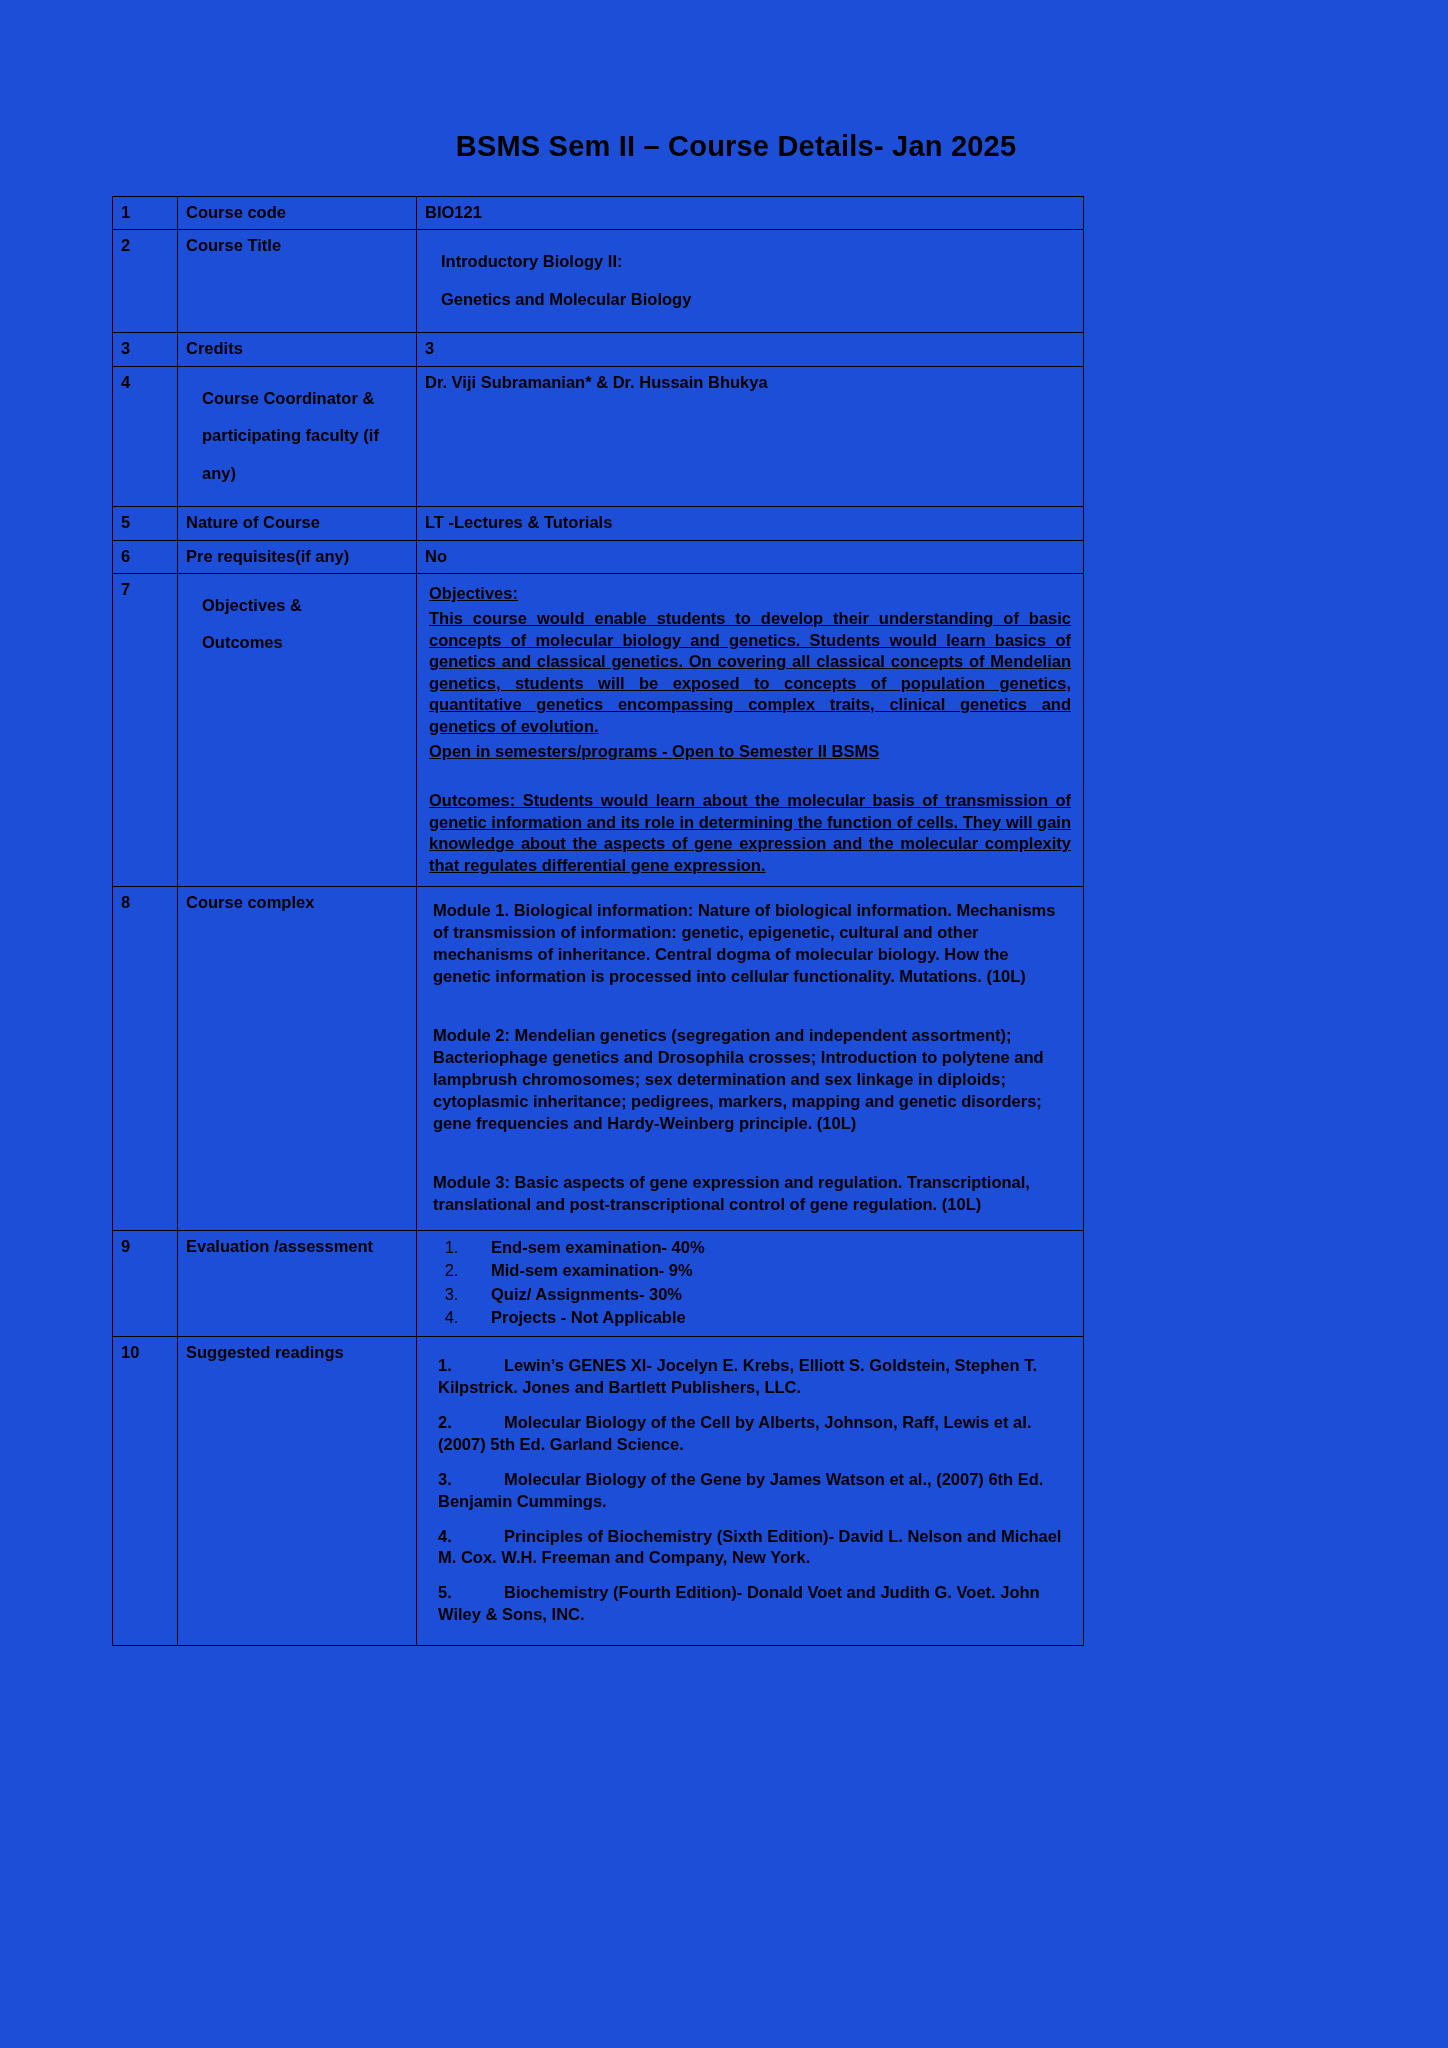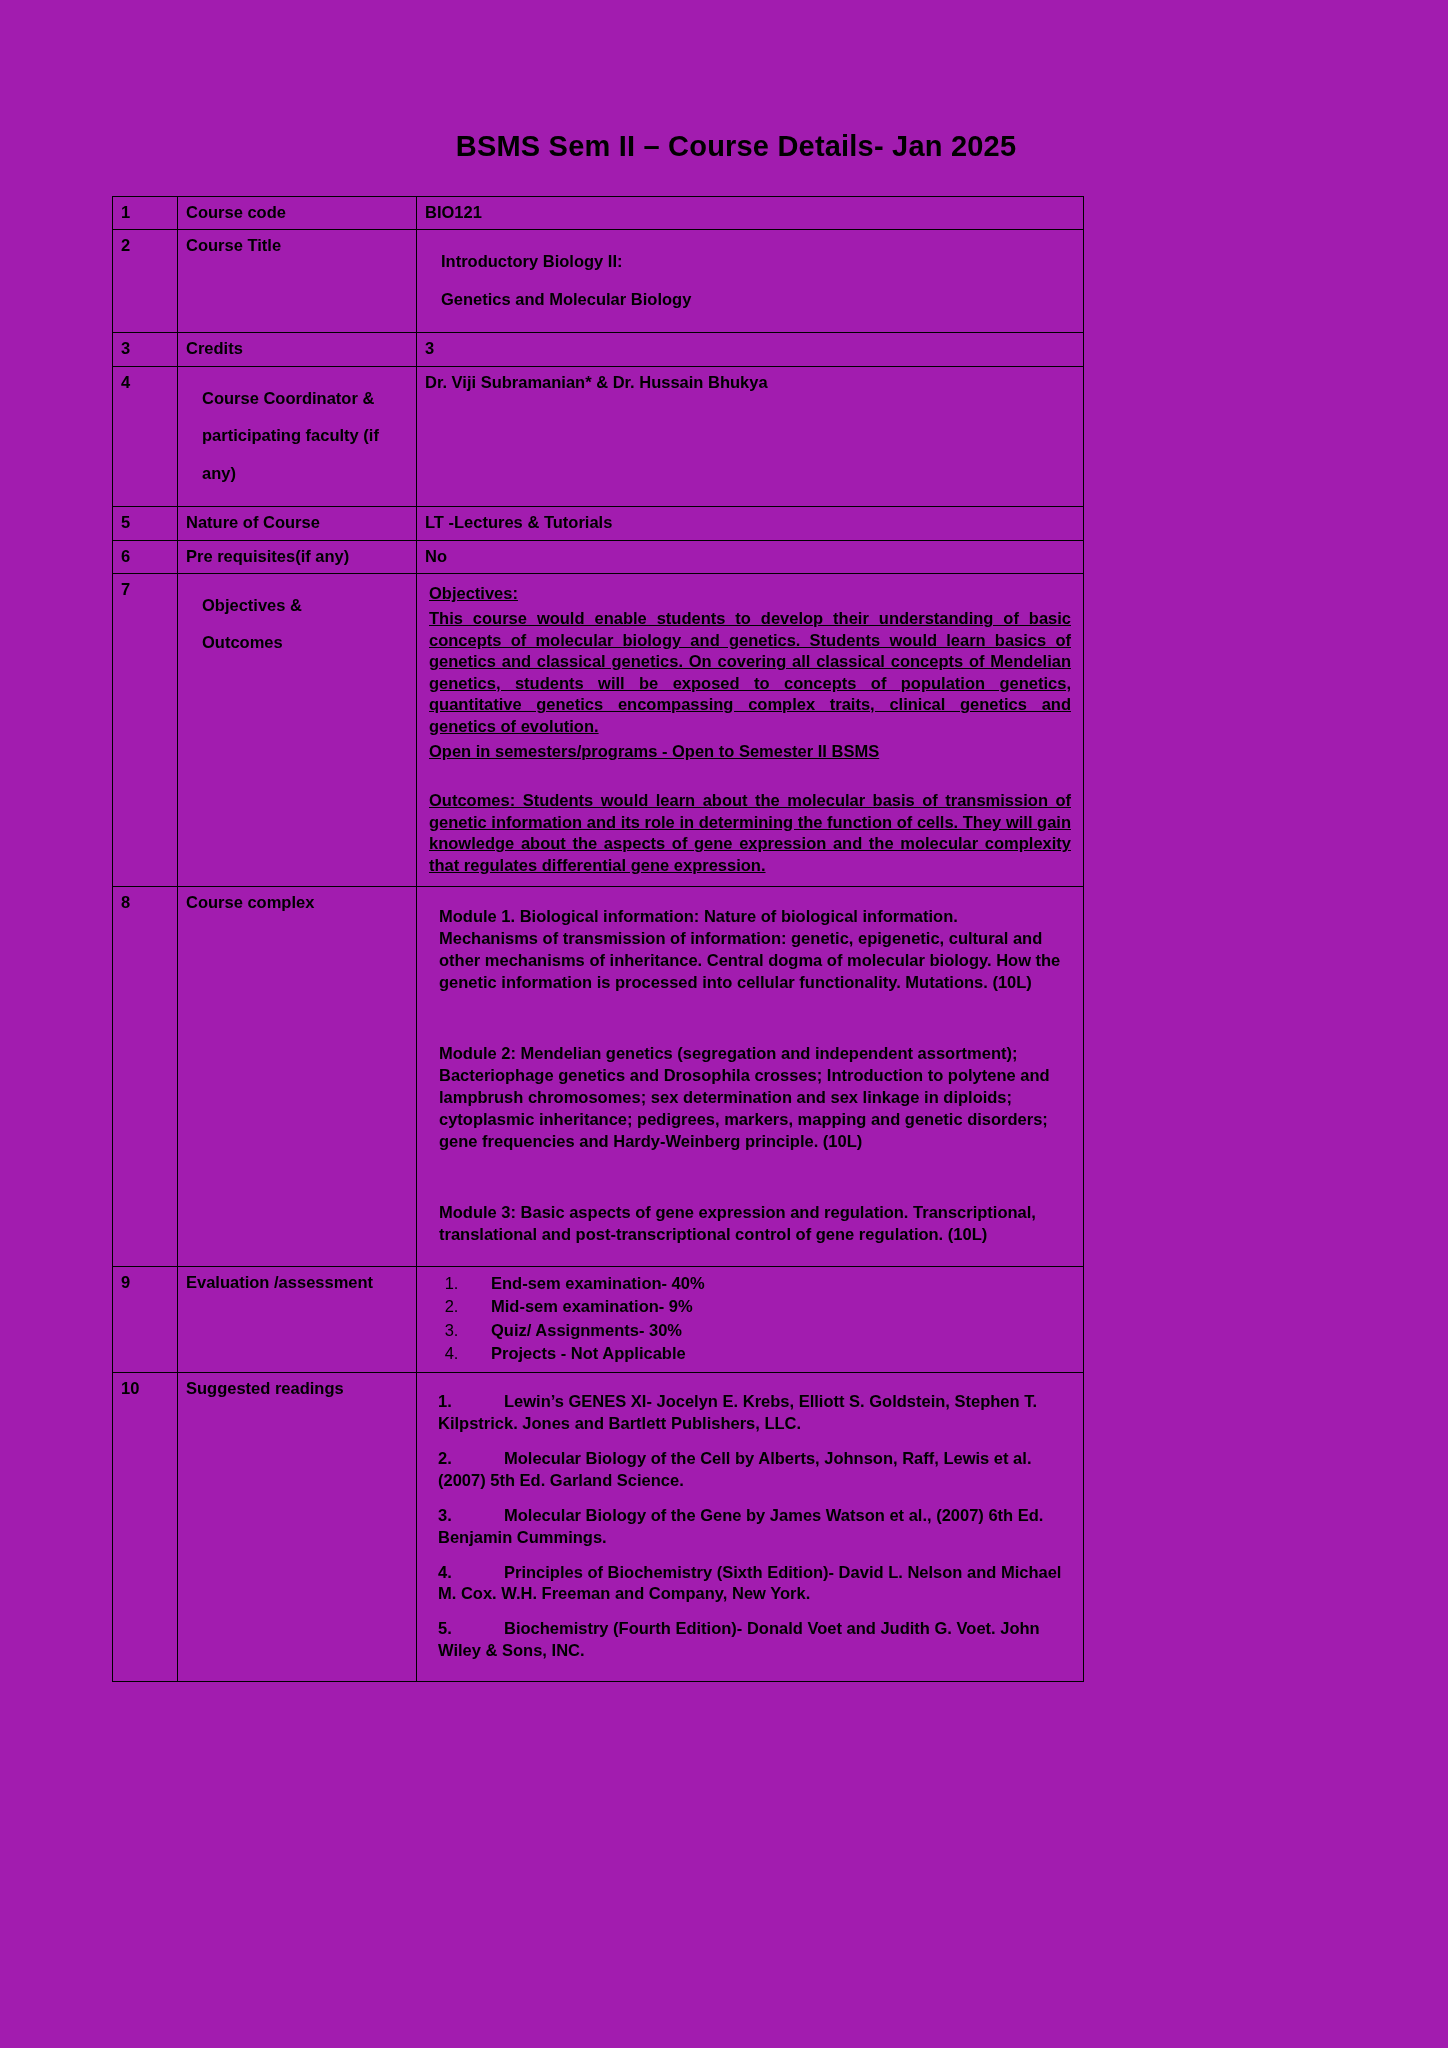--- a/index.html
+++ b/index.html
@@ -13,21 +13,21 @@
     font-family: "Liberation Sans", sans-serif;
     color: #000000;
     -webkit-font-smoothing: none;
   }
   .page {
     position: relative;
     width: 1448px;
     height: 2048px;
     box-sizing: border-box;
     padding: 0;
-    background: #a21caf;
+    background: #1d4ed8;
   }
   .doc-title {
     text-align: center;
     font-weight: bold;
     font-size: 29px;
     letter-spacing: 0.2px;
     margin: 0;
     padding: 130px 0 0 0;
     width: 1448px;
     box-sizing: border-box;
@@ -70,21 +70,21 @@
     display: inline-block;
     white-space: nowrap;
   }
   .just {
     text-align: justify;
     text-justify: inter-word;
   }
   .para { margin: 16px; }
   .blank-line { height: 20px; }
   .contents-block p {
-    margin: 14px;
+    margin: 8px;
     line-height: 1.33;
   }
   .contents-block .gap {
     height: 21px;
   }
   ol.eval-list {
     margin: 0;
     padding: 0 0 0 38px;
     list-style: decimal;
     font-weight: bold;

